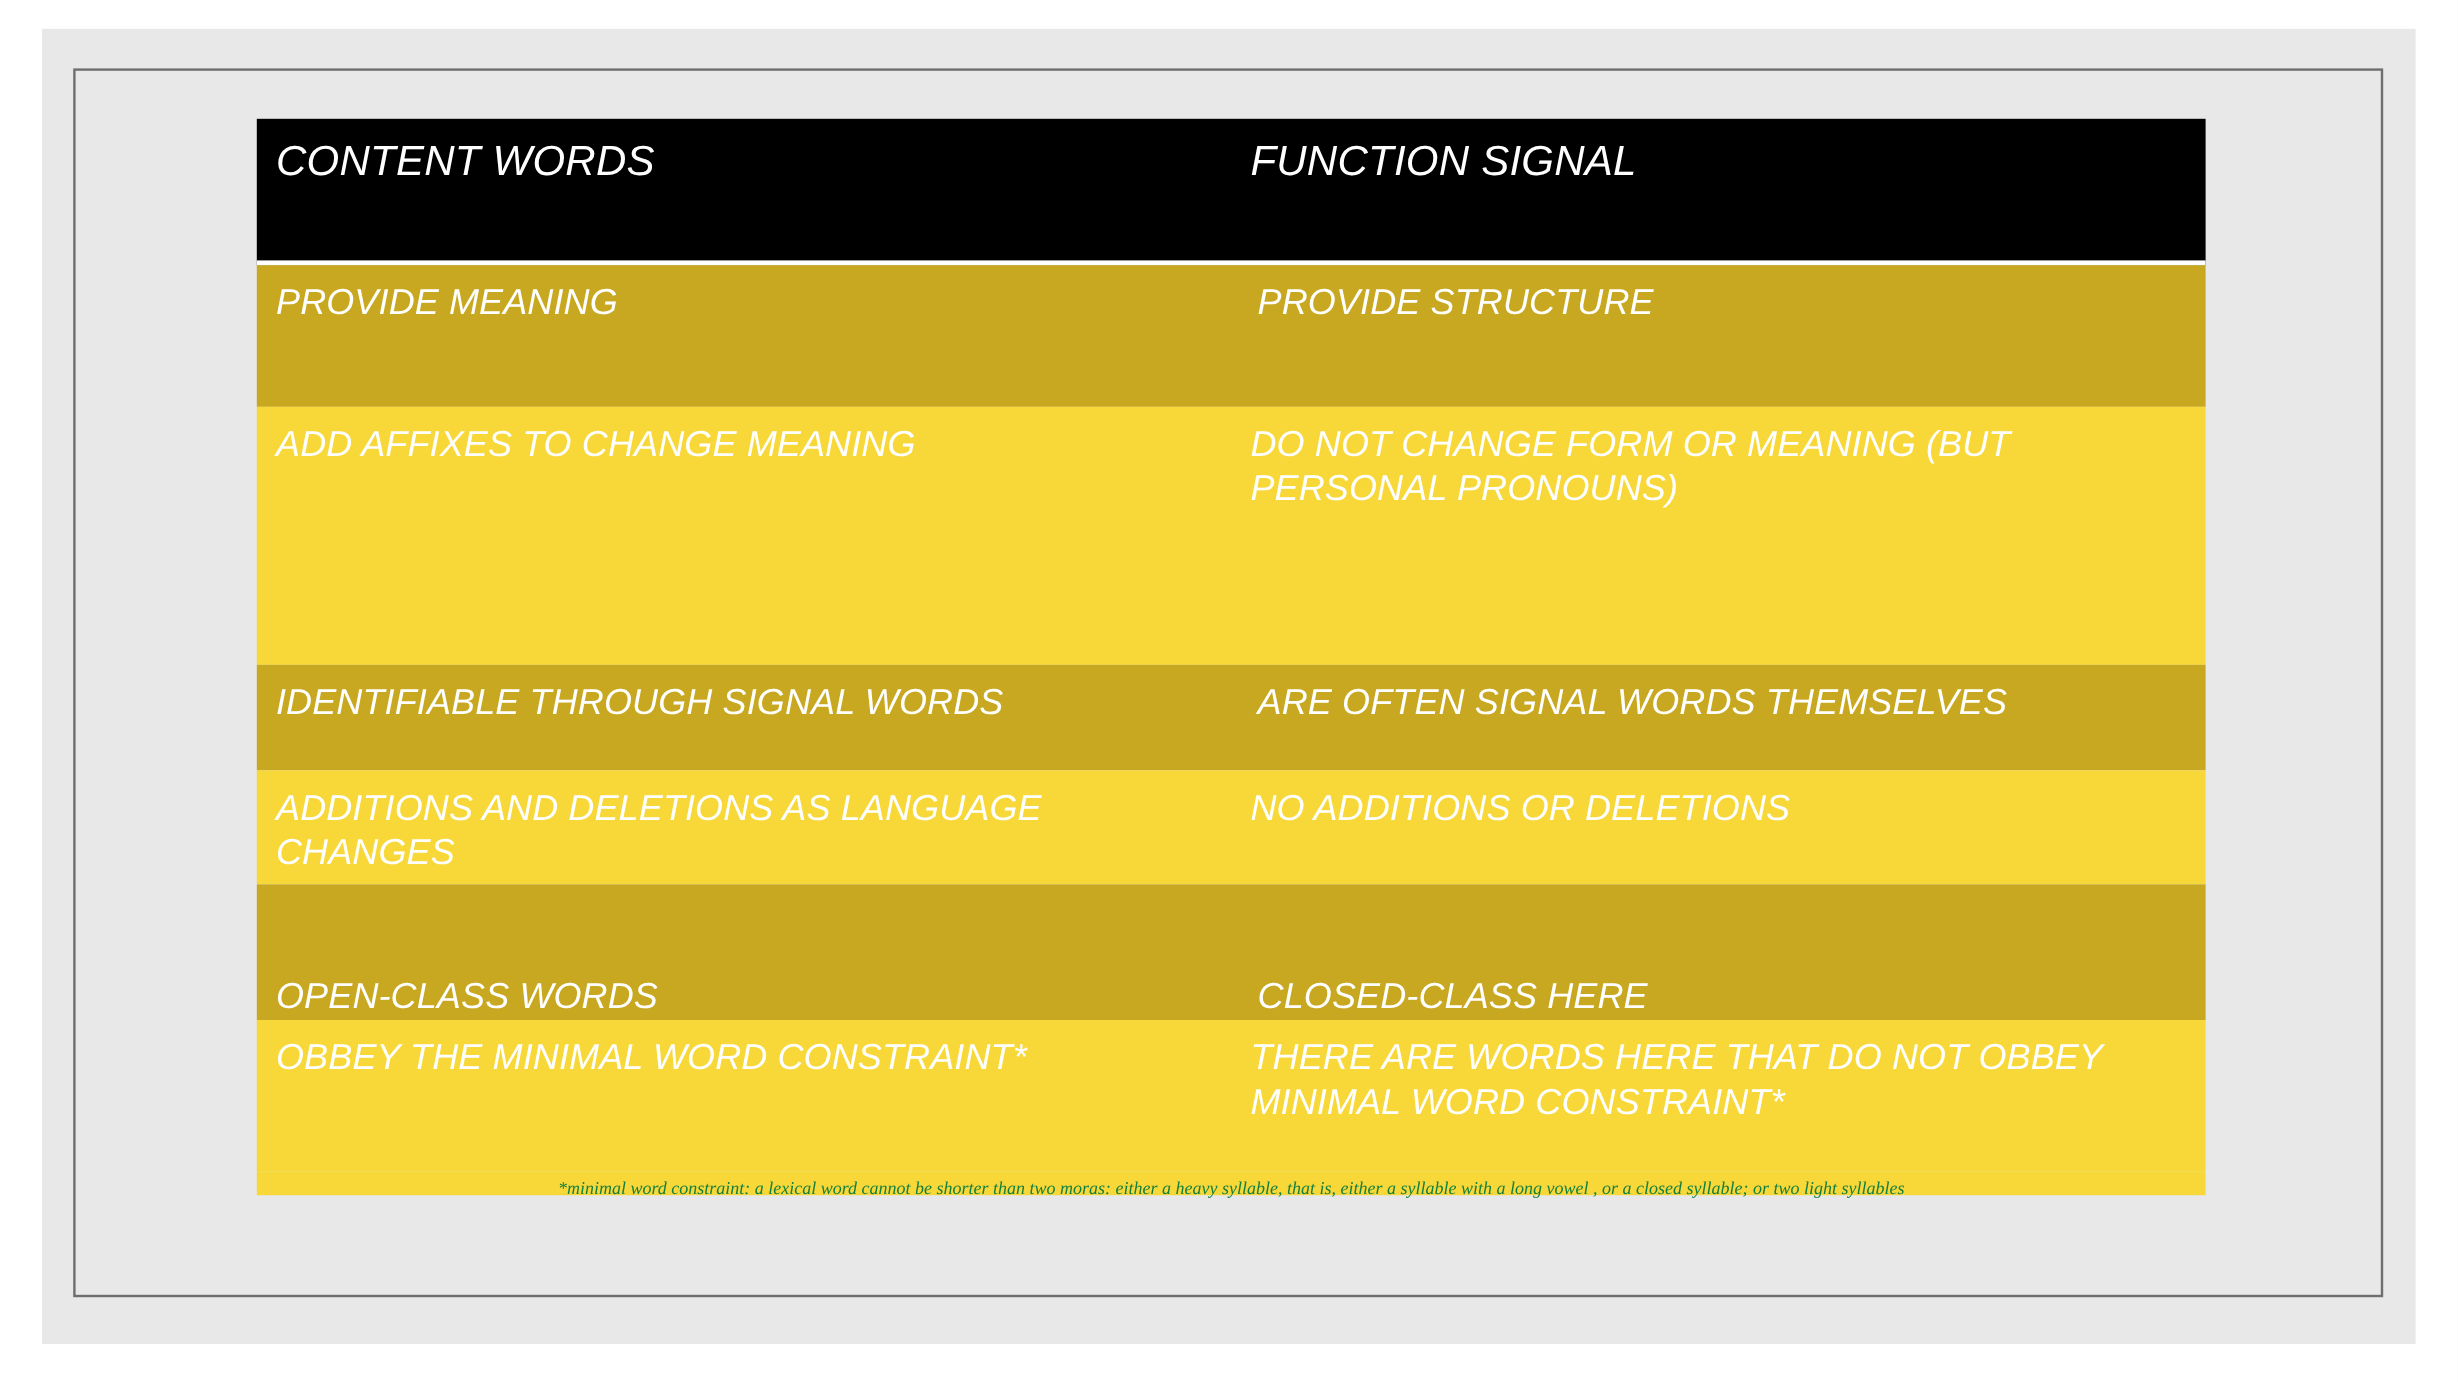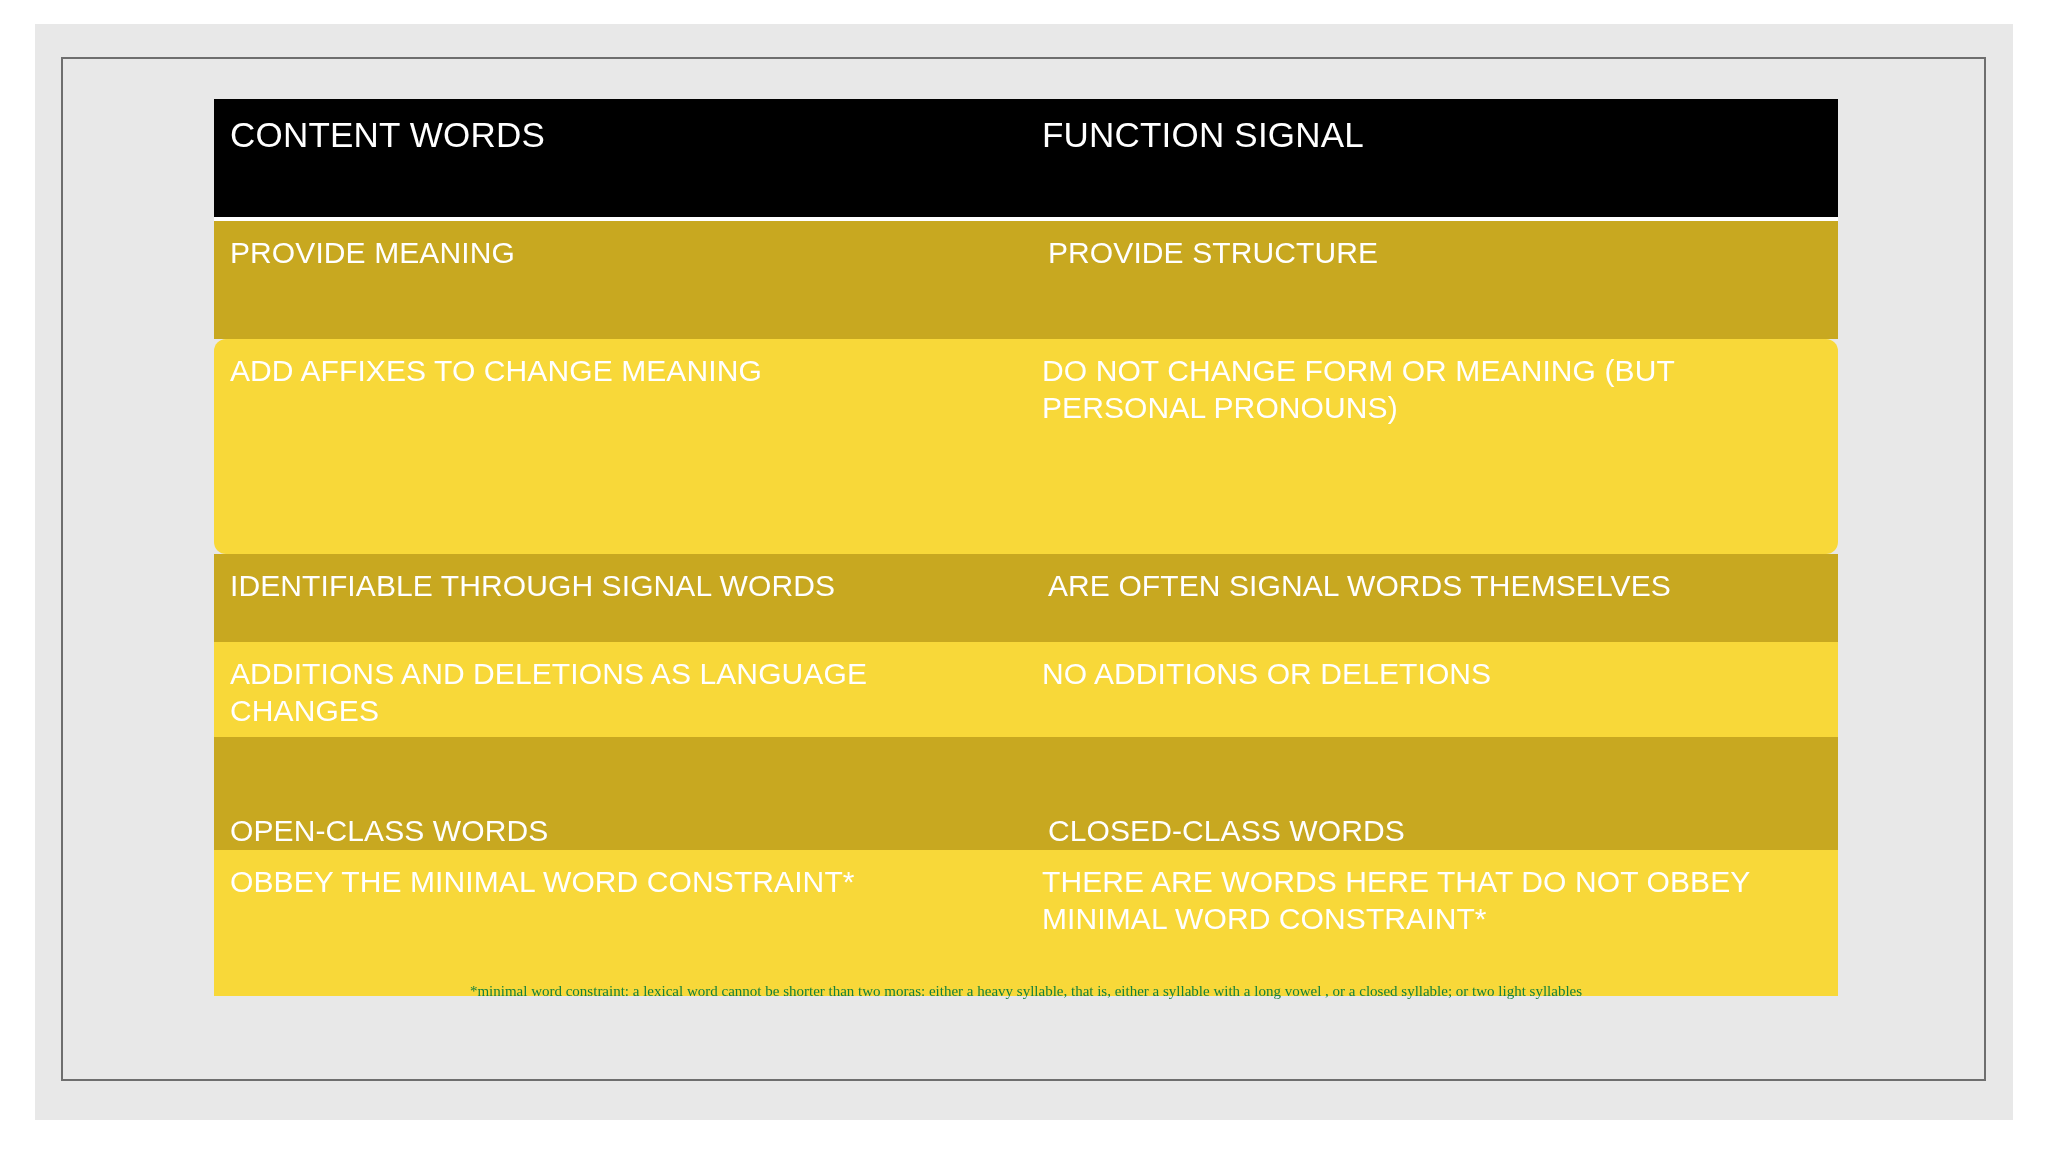--- a/index.html
+++ b/index.html
@@ -35,20 +35,21 @@
     box-sizing: border-box;
   }
 
   
   .table {
     position: absolute;
     left: 151px;
     top: 40px;
     width: 1624px;
     box-sizing: border-box;
+    font-style: italic;
   }
 
   .row {
     display: flex;
     width: 100%;
     box-sizing: border-box;
   }
   .cell {
     box-sizing: border-box;
     padding: 14px 16px 0 16px;
@@ -72,21 +73,21 @@
     letter-spacing: 0.2px;
     line-height: 1.15;
     white-space: nowrap;
   }
 
   
   .row.band-dark  { background: #c8a820; gap: 12px; }
   .row.band-light { background: #f8d839; }
 
   .row.r1 { height: 118px; }
-  .row.r2 { height: 215px; border-radius: 12px; }
+  .row.r2 { height: 215px; }
   .row.r3 { height: 88px;  }
   .row.r4 { height: 95px;  }
   .row.r5 { height: 113px; align-items: flex-end; }
   .row.r6 { height: 126px; }
 
   .cell-text {
     color: #ffffff;
     font-size: 30px;
     font-weight: 400;
     line-height: 1.22;
@@ -164,21 +165,21 @@
         <div class="cell right">
           <div class="cell-text">NO ADDITIONS OR DELETIONS</div>
         </div>
       </div>
 
       <div class="row band-dark r5">
         <div class="cell left">
           <div class="cell-text">OPEN-CLASS WORDS</div>
         </div>
         <div class="cell right">
-          <div class="cell-text">CLOSED-CLASS WORDS</div>
+          <div class="cell-text">CLOSED-CLASS HERE</div>
         </div>
       </div>
 
       <div class="row band-light r6">
         <div class="cell left">
           <div class="cell-text">OBBEY THE MINIMAL WORD CONSTRAINT*</div>
         </div>
         <div class="cell right">
           <div class="cell-text">THERE ARE WORDS HERE THAT DO NOT OBBEY MINIMAL WORD CONSTRAINT*</div>
         </div>

